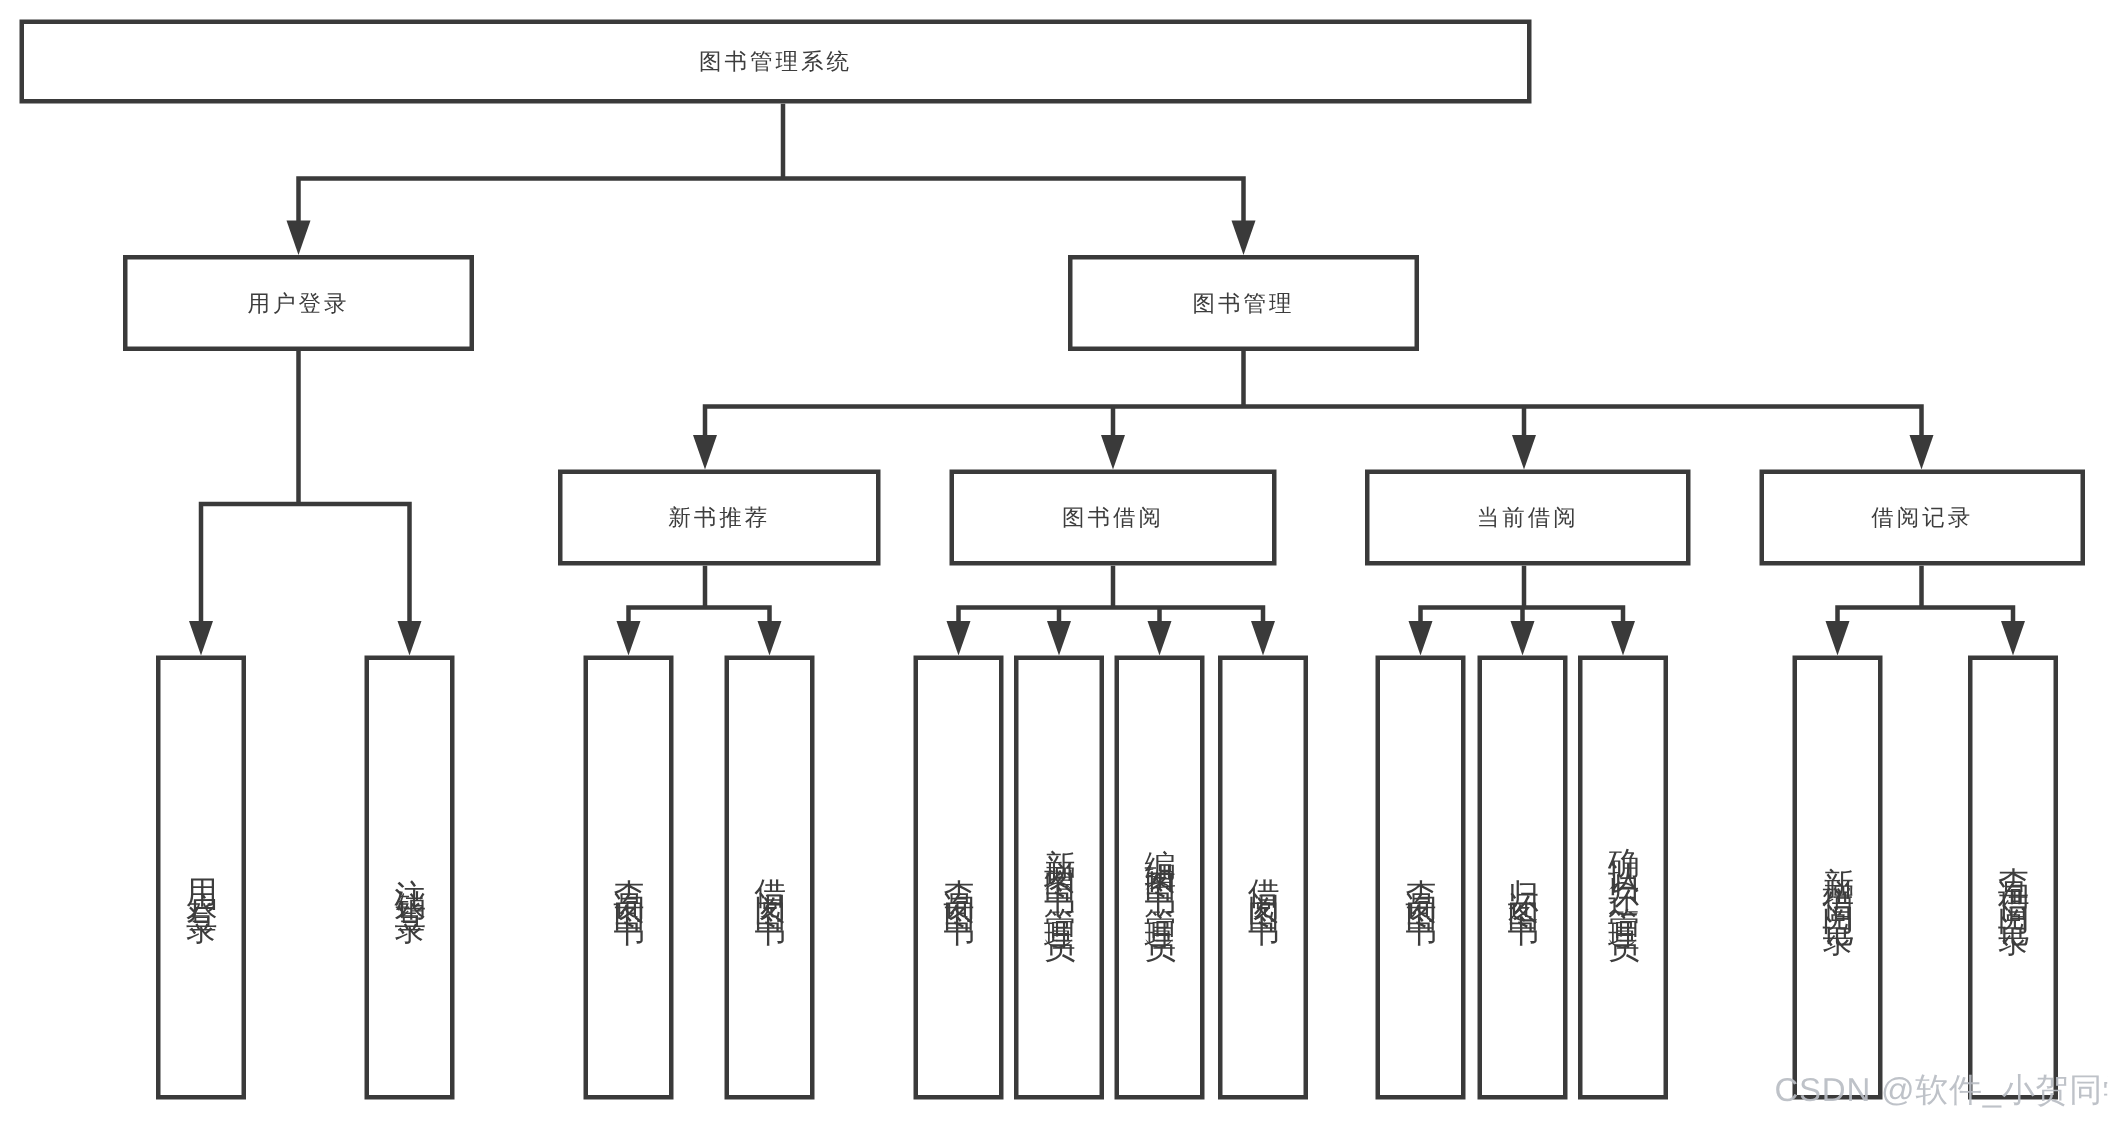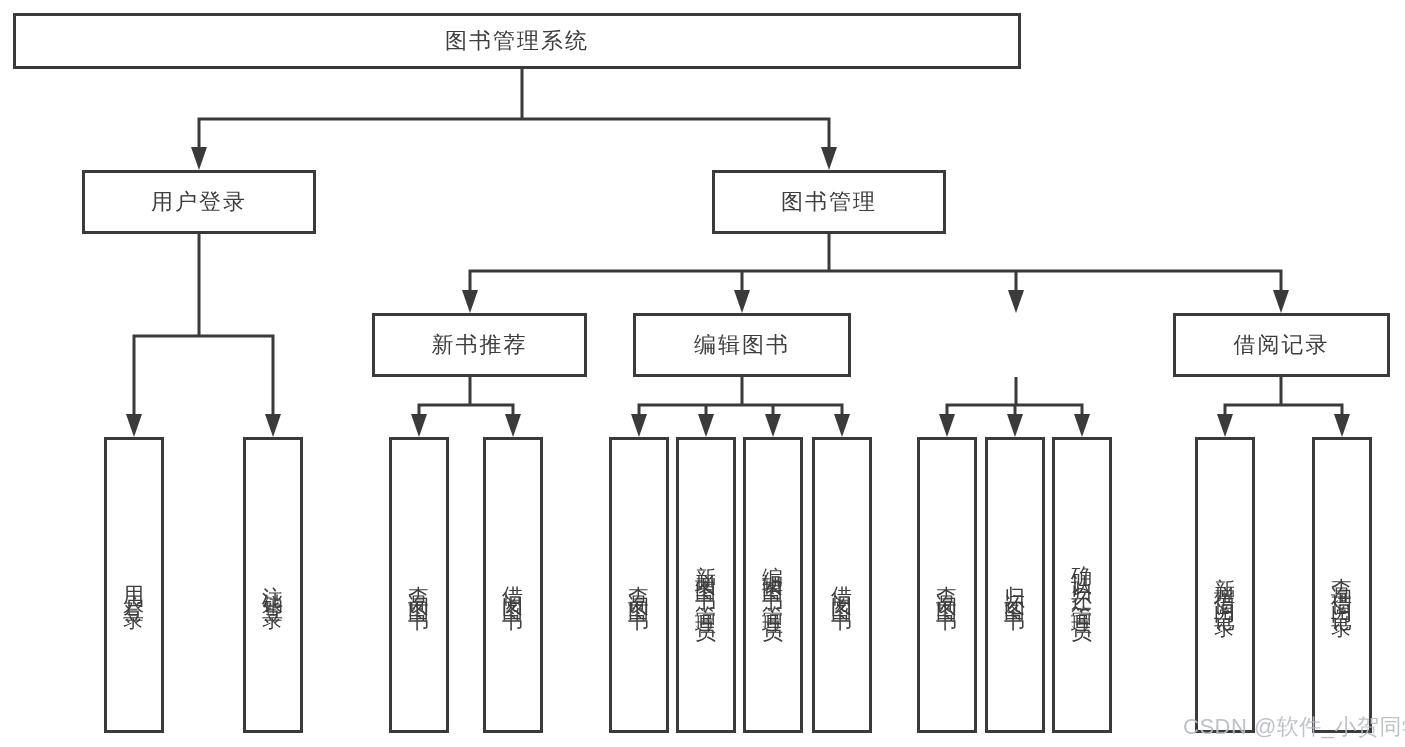--- a/index.html
+++ b/index.html
@@ -6,21 +6,21 @@
   .canvas{
     position:relative;width:1405px;height:747px;background:#ffffff;
     font-family:"Liberation Sans","DejaVu Sans",sans-serif;color:#3a3a3a;overflow:hidden;
   }
   .connectors{position:absolute;left:0;top:0;pointer-events:none;}
   .connectors path{stroke:#3a3a3a;stroke-width:3;fill:none;}
   .connectors polygon{fill:#3a3a3a;stroke:none;}
   .node{
     position:absolute;border:3px solid #3a3a3a;background:#ffffff;
     display:flex;align-items:center;justify-content:center;
-    font-size:22px;letter-spacing:2px;color:#3d3d3d;white-space:nowrap;
+    font-size:15px;letter-spacing:2px;color:#3d3d3d;white-space:nowrap;
   }
   .leaf{
     position:absolute;border:3px solid #3a3a3a;background:#ffffff;
     top:437px;width:54px;height:290px;
     display:flex;align-items:center;justify-content:center;
     writing-mode:vertical-rl;text-orientation:mixed;
     font-size:21px;letter-spacing:8px;color:#3d3d3d;line-height:1;
   }
   
   .n-root{left:13px;top:13px;width:1002px;height:50px;}
@@ -105,21 +105,22 @@
       <polygon points="1334,414 1350,414 1342,437"></polygon>
     </g>
   </svg>
 
   <div class="node n-root">图书管理系统</div>
 
   <div class="node n-login">用户登录</div>
   <div class="node n-mgmt">图书管理</div>
 
   <div class="node n-newbook">新书推荐</div>
-  <div class="node n-borrow">编辑图书</div>
+  <div class="node n-borrow">图书借阅</div>
+  <div class="node n-current">当前借阅</div>
   <div class="node n-record">借阅记录</div>
 
   <div class="leaf l-g1a">用户登录</div>
   <div class="leaf l-g1b">注销登录</div>
 
   <div class="leaf l-g2a">查询图书</div>
   <div class="leaf l-g2b">借阅图书</div>
 
   <div class="leaf l-g3a">查询图书</div>
   <div class="leaf l-g3b">新增图书（管理员）</div>

